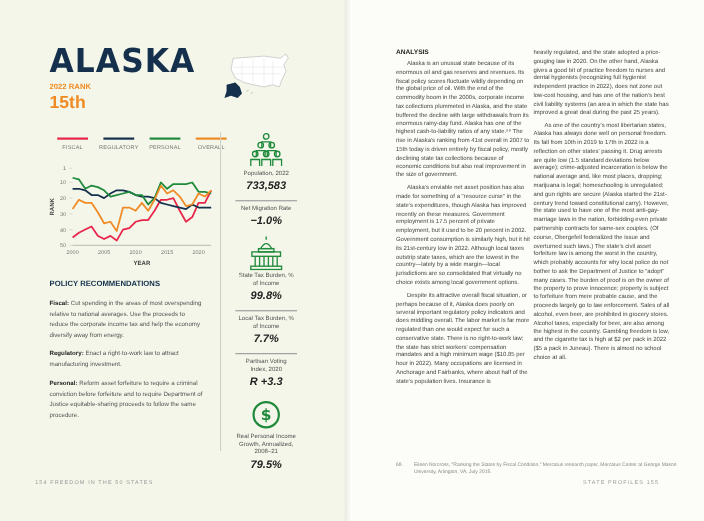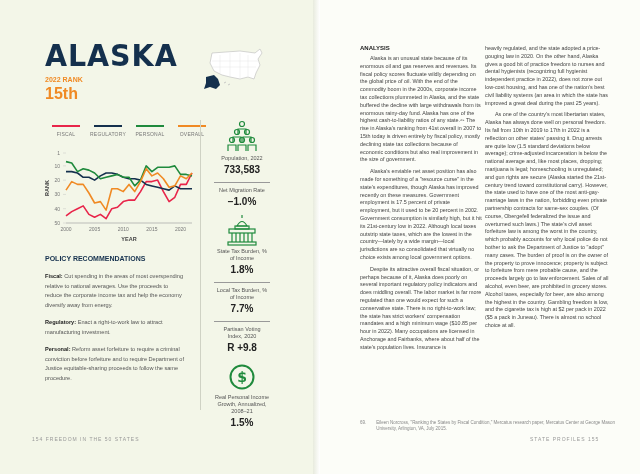--- a/index.html
+++ b/index.html
@@ -21,21 +21,21 @@
   .legend-swatch { width: 28px; height: 2px; margin-bottom: 4px; }
   .legend-label { font-size: 5px; color: #777; letter-spacing: 0.2px; }
 
   .chart { position: absolute; left: 40px; top: 145px; width: 160px; height: 105px; }
 
   .divider-v { position: absolute; left: 200px; top: 120px; width: 1px; height: 290px; background: #cfd2c4; }
 
   .stats { position: absolute; left: 202px; top: 120px; width: 80px; }
   .stat { text-align: center; position: absolute; left: 0; width: 80px; }
   .stat-label { font-size: 5.5px; color: #555; line-height: 7px; }
-  .stat-value { font-size: 10px; color: #222; font-weight: bold; margin-top: 2px; }
+  .stat-value { font-size: 10px; color: #222; font-weight: bold; margin-top: 2px; font-style: italic; }
   .stat-rule { position: absolute; left: 12px; width: 56px; height: 1px; background: #999; }
 
   .policy { position: absolute; left: 45px; top: 255px; width: 140px; }
   .policy-title { font-size: 7px; font-weight: bold; color: #14304d; margin-bottom: 10px; }
   .policy p { font-size: 5.6px; line-height: 9.5px; color: #555; margin-bottom: 8px; }
   .policy b { color: #222; }
 
   .footer-left { position: absolute; left: 32px; top: 436px; font-size: 5px; color: #999; letter-spacing: 1px; }
 
   .analysis { position: absolute; left: 40px; top: 45px; width: 122px; }
@@ -142,40 +142,40 @@
           <path d="M16 1 V4"></path>
             <path d="M11 12 Q16 3 21 12 Z"></path>
           <rect x="9" y="12" width="14" height="3"></rect>
           <rect x="3" y="15" width="26" height="4"></rect>
           <path d="M6 19 V28 M10 19 V28 M14 19 V28 M18 19 V28 M22 19 V28 M26 19 V28"></path>
           <rect x="2" y="28" width="28" height="3"></rect>
         </g>
       </svg>
       <div class="stat" style="top:128px">
         <div class="stat-label" style="padding:0 12px">State Tax Burden, % of Income</div>
-        <div class="stat-value">1.8%</div>
+        <div class="stat-value">99.8%</div>
       </div>
       <div class="stat-rule" style="top:162px"></div>
       <div class="stat" style="top:167px">
         <div class="stat-label" style="padding:0 12px">Local Tax Burden, % of Income</div>
         <div class="stat-value">7.7%</div>
       </div>
       <div class="stat-rule" style="top:201px"></div>
       <div class="stat" style="top:206px">
         <div class="stat-label" style="padding:0 16px">Partisan Voting Index, 2020</div>
-        <div class="stat-value">R +9.8</div>
+        <div class="stat-value">R +3.3</div>
       </div>
 
       <svg style="position:absolute;left:27px;top:244px;width:26px;height:26px" viewBox="0 0 26 26">
         <circle cx="13" cy="13" r="11.5" fill="none" stroke="#1f8a3c" stroke-width="2"></circle>
         <text x="13" y="18" text-anchor="middle" font-size="14" font-weight="bold" fill="#1f8a3c" font-family="DejaVu Sans, sans-serif">$</text>
       </svg>
       <div class="stat" style="top:274px">
         <div class="stat-label" style="padding:0 8px">Real Personal Income Growth, Annualized, 2008–21</div>
-        <div class="stat-value">1.5%</div>
+        <div class="stat-value">79.5%</div>
       </div>
     </div>
 
     <div class="policy">
       <div class="policy-title">POLICY RECOMMENDATIONS</div>
       <p><b>Fiscal:</b><span> Cut spending in the areas of most overspending relative to national averages. Use the proceeds to reduce the corporate income tax and help the economy diversify away from energy.</span></p>
       <p><b>Regulatory:</b><span> Enact a right-to-work law to attract manufacturing investment.</span></p>
       <p><b>Personal:</b><span> Reform asset forfeiture to require a criminal conviction before forfeiture and to require Department of Justice equitable-sharing proceeds to follow the same procedure.</span></p>
     </div>
 

